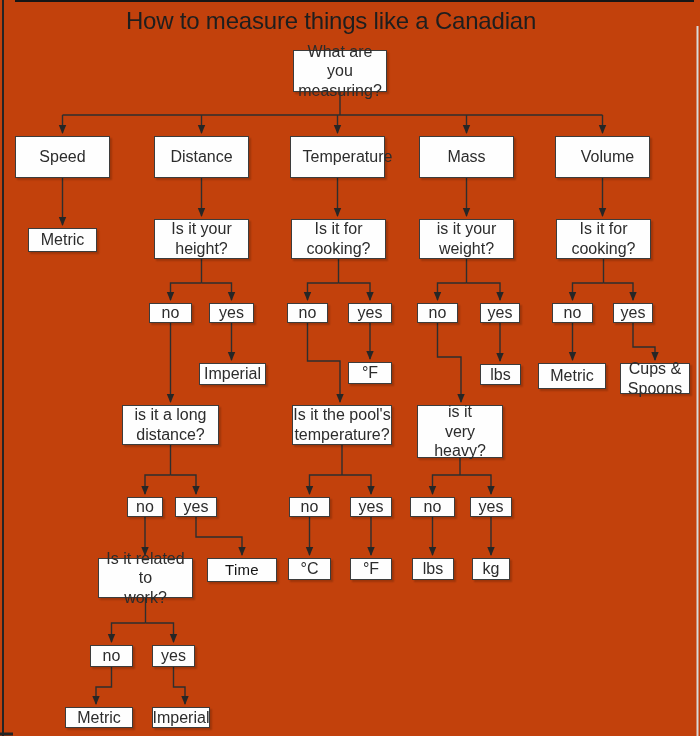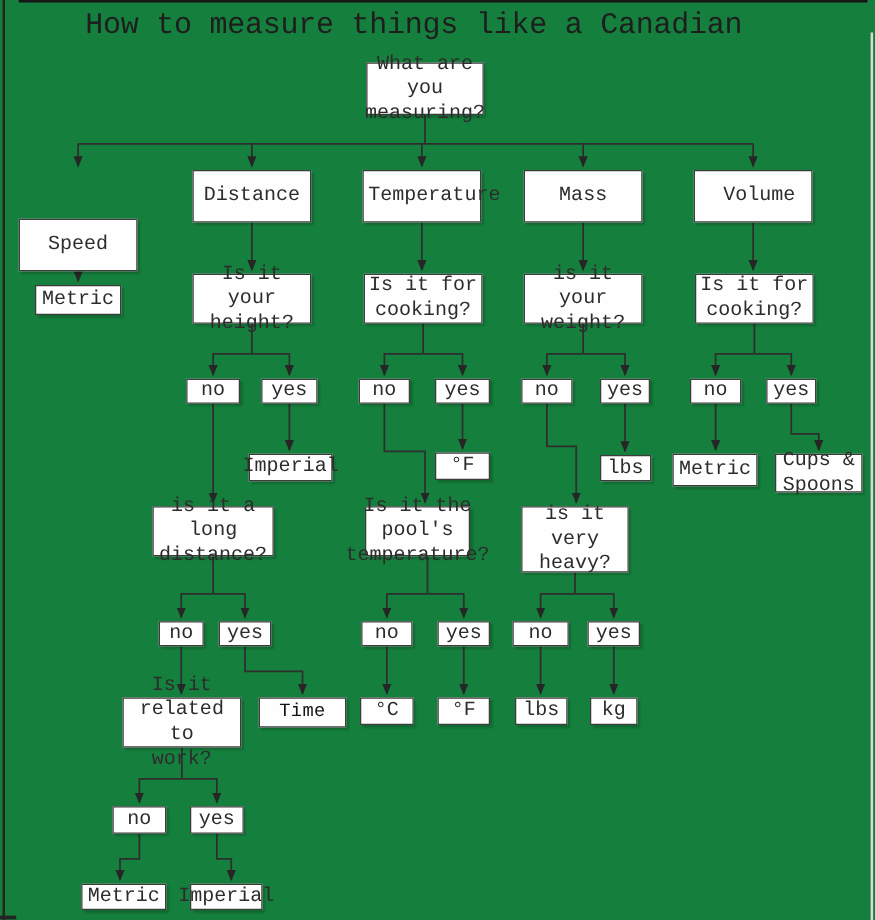--- a/index.html
+++ b/index.html
@@ -1,19 +1,19 @@
 <!DOCTYPE html>
 <html><head>
 <meta charset="utf-8">
 <style>
   html,body{margin:0;padding:0;background:#e9e9e9;}
   .canvas{
     position:relative;width:700px;height:736px;overflow:hidden;
-    background:#15803d;
-    font-family:Liberation Mono, monospace;
+    background:#c2410c;
+    font-family:Liberation Sans, sans-serif;
   }
   .title{
     position:absolute;top:7px;left:0;width:662px;height:26px;
     text-align:center;font-size:24px;font-weight:400;color:#1e1e1e;
     letter-spacing:-0.2px;
   }
   #edge-layer{position:absolute;left:0;top:0;width:700px;height:736px;}
   .node{
     position:absolute;box-sizing:border-box;
     display:flex;align-items:center;justify-content:center;
@@ -92,21 +92,21 @@
         <polyline points="697.5,26 697.5,736" fill="none" stroke="#d9d9d9" stroke-width="2"></polyline>
         <polyline points="0,734 13,734" fill="none" stroke="#242424" stroke-width="3"></polyline>
       </g>
   </svg>
 
   <div class="title">How to measure things like a Canadian</div>
 
   <div id="nodes">
       <div class="node" style="left: 293px; top: 50px; width: 94px; height: 42px;">What are you
 measuring?</div>
-      <div class="node" style="left: 15px; top: 136px; width: 95px; height: 42px; margin-top: 39px;">Speed</div>
+      <div class="node" style="left: 15px; top: 136px; width: 95px; height: 42px;">Speed</div>
       <div class="node" style="left: 154px; top: 136px; width: 95px; height: 42px;">Distance</div>
       <div class="node" style="left: 290px; top: 136px; width: 95px; height: 42px; padding-left: 20px;">Temperature</div>
       <div class="node" style="left: 419px; top: 136px; width: 95px; height: 42px;">Mass</div>
       <div class="node" style="left: 555px; top: 136px; width: 95px; height: 42px; padding-left: 10px;">Volume</div>
       <div class="node" style="left: 28px; top: 228px; width: 69px; height: 24px;">Metric</div>
       <div class="node" style="left: 154px; top: 219px; width: 95px; height: 40px;">Is it your
 height?</div>
       <div class="node" style="left: 291px; top: 219px; width: 95px; height: 40px;">Is it for
 cooking?</div>
       <div class="node" style="left: 419px; top: 219px; width: 95px; height: 40px;">is it your
@@ -122,21 +122,21 @@
       <div class="node" style="left: 552px; top: 303px; width: 41px; height: 20px;">no</div>
       <div class="node" style="left: 613px; top: 303px; width: 40px; height: 20px;">yes</div>
       <div class="node" style="left: 199px; top: 363px; width: 67px; height: 22px;">Imperial</div>
       <div class="node" style="left: 348px; top: 362px; width: 44px; height: 22px;">°F</div>
       <div class="node" style="left: 480px; top: 364px; width: 41px; height: 21px;">lbs</div>
       <div class="node" style="left: 538px; top: 363px; width: 68px; height: 26px;">Metric</div>
       <div class="node" style="left: 620px; top: 363px; width: 70px; height: 31px;">Cups &amp;
 Spoons</div>
       <div class="node" style="left: 122px; top: 405px; width: 97px; height: 40px; text-align: center;">is it a long
 distance?</div>
-      <div class="node" style="left: 292px; top: 405px; width: 84px; height: 40px;">Is it the pool's
+      <div class="node" style="left: 292px; top: 405px; width: 100px; height: 40px;">Is it the pool's
 temperature?</div>
       <div class="node" style="left: 417px; top: 405px; width: 86px; height: 53px;">is it
 very heavy?</div>
       <div class="node" style="left: 127px; top: 497px; width: 36px; height: 20px;">no</div>
       <div class="node" style="left: 175px; top: 497px; width: 42px; height: 20px;">yes</div>
       <div class="node" style="left: 289px; top: 497px; width: 41px; height: 20px;">no</div>
       <div class="node" style="left: 350px; top: 497px; width: 42px; height: 20px;">yes</div>
       <div class="node" style="left: 410px; top: 497px; width: 45px; height: 20px;">no</div>
       <div class="node" style="left: 470px; top: 497px; width: 42px; height: 20px;">yes</div>
       <div class="node" style="left: 98px; top: 558px; width: 95px; height: 40px;">Is it related to

